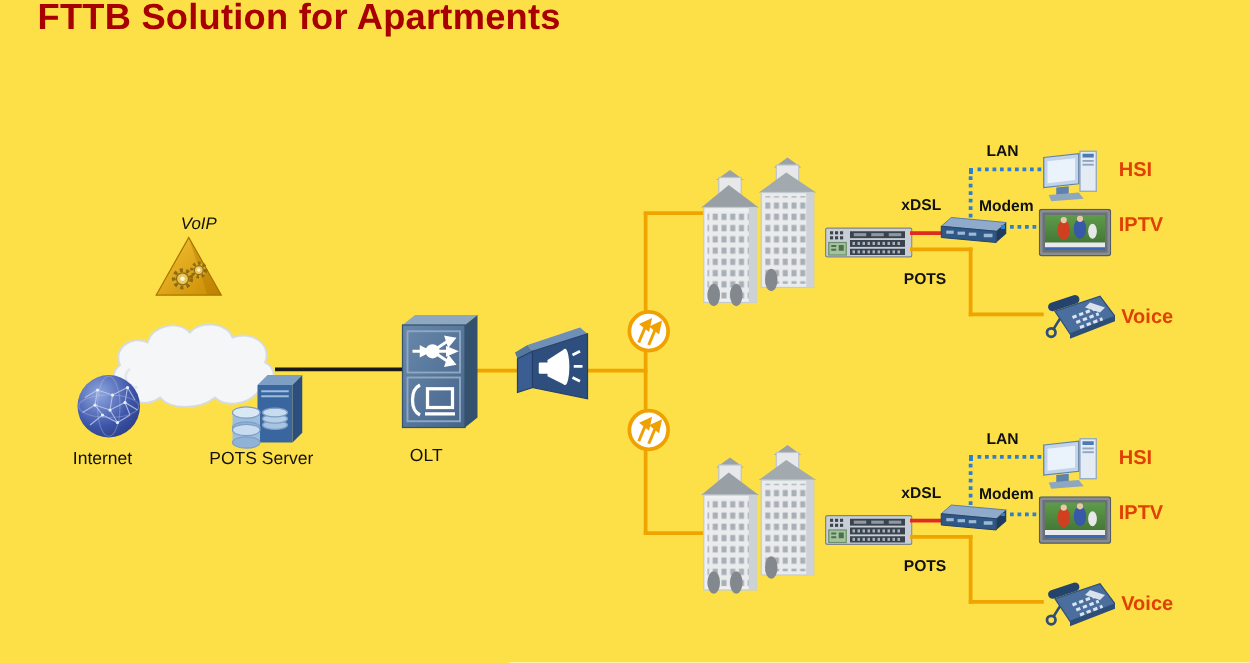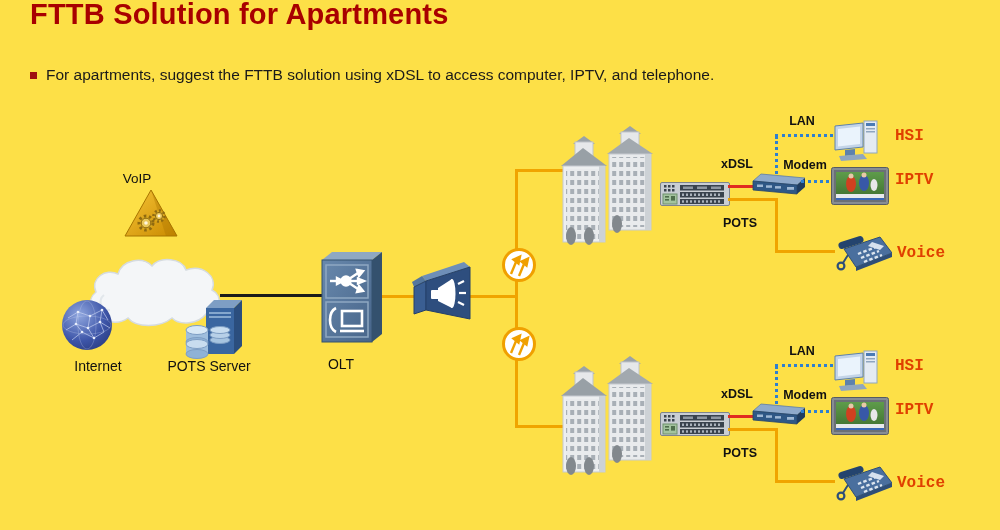--- a/index.html
+++ b/index.html
@@ -5,43 +5,39 @@
   html,body{margin:0;padding:0;background:#fff;}
   .stage{position:relative;width:1000px;height:530px;background:#fde047;overflow:hidden;
          font-family:"Liberation Sans",sans-serif;padding-left:11px;}
   .abs{position:absolute;}
   .title{position:absolute;left:30px;top:-2px;font-size:29px;font-weight:bold;color:#A80000;letter-spacing:.2px;}
   .bullet-row{position:absolute;left:30px;top:66px;display:flex;align-items:flex-start;gap:9px;
               font-size:15.5px;color:#1a1a1a;}
   .bullet-sq{flex:0 0 auto;width:7px;height:7px;background:#A01010;margin-top:6px;}
   .lbl{position:absolute;font-size:13.5px;color:#111;text-align:center;line-height:1.1;}
   .lbl-b{position:absolute;font-size:12.5px;font-weight:bold;color:#111;text-align:center;line-height:1.1;}
-  .svc{position:absolute;font-size:16px;font-weight:bold;color:#E04000;line-height:1.1;font-family:Liberation Mono, monospace;}
+  .svc{position:absolute;font-size:16px;font-weight:bold;color:#E04000;line-height:1.1;}
   .hline{position:absolute;height:3px;}
   .vline{position:absolute;width:3px;}
   .l-orange{background:#F0A400;}
   .l-black{background:#1a1a1a;}
   .l-red{background:#E02B20;}
   .dot-h{position:absolute;height:0;border-top:3px dotted #2E7FD0;}
   .dot-v{position:absolute;width:0;border-left:3px dotted #2E7FD0;}
   .branch{position:absolute;left:545px;width:455px;height:205px;}
   svg{display:block;}
 </style>
 </head>
 <body>
 
 <div class="stage">
 
   <div class="title">FTTB Solution for Apartments</div>
-  <div class="bullet-row">
-    <span class="bullet-sq"></span>
-    <span>For apartments, suggest the FTTB solution using xDSL to access computer, IPTV, and telephone.</span>
-  </div>
-
-  <div class="lbl" style="left:109px;top:172px;width:56px;">VoIP</div>
+
+  <div class="lbl" style="left:131px;top:172px;width:56px;font-style:italic;">VoIP</div>
 
   <div class="abs" style="left:122px;top:187px;">
     <svg width="58" height="54" viewBox="0 0 58 54">
       <defs>
           <linearGradient id="gold" x1="0" y1="0" x2="1" y2="1">
         <stop offset="0" stop-color="#F6C437"></stop>
             <stop offset="1" stop-color="#C98A00"></stop>
           </linearGradient>
         </defs>
       <polygon points="29,3 55,49 3,49" fill="url(#gold)" stroke="#A87400" stroke-width="1"></polygon>
@@ -89,21 +85,21 @@
           <circle cx="30" cy="18" r="1.3"></circle>
           <circle cx="42" cy="12" r="1.3"></circle>
         <circle cx="16" cy="26" r="1.3"></circle>
           <circle cx="28" cy="30" r="1.3"></circle>
           <circle cx="40" cy="24" r="1.3"></circle>
         <circle cx="22" cy="34" r="1.3"></circle>
           <circle cx="34" cy="40" r="1.3"></circle>
       </g>
     </svg>
   </div>
-  <div class="lbl" style="left:62px;top:359px;width:72px;font-size:14px;">Internet</div>
+  <div class="lbl" style="left:46px;top:359px;width:72px;font-size:14px;">Internet</div>
 
   <div class="abs" style="left:182px;top:298px;">
     <svg width="60" height="64" viewBox="0 0 60 64">
       <polygon points="24,10 32,2 60,2 52,10" fill="#7E9EC4"></polygon>
       <polygon points="52,10 60,2 60,48 52,56" fill="#2B4E7E"></polygon>
       <rect x="24" y="10" width="28" height="46" fill="#3A66A0"></rect>
       <g stroke="#9FBEDD" stroke-width="1.5">
           <line x1="27" y1="15" x2="49" y2="15"></line>
           <line x1="27" y1="19" x2="49" y2="19"></line>
         </g>

